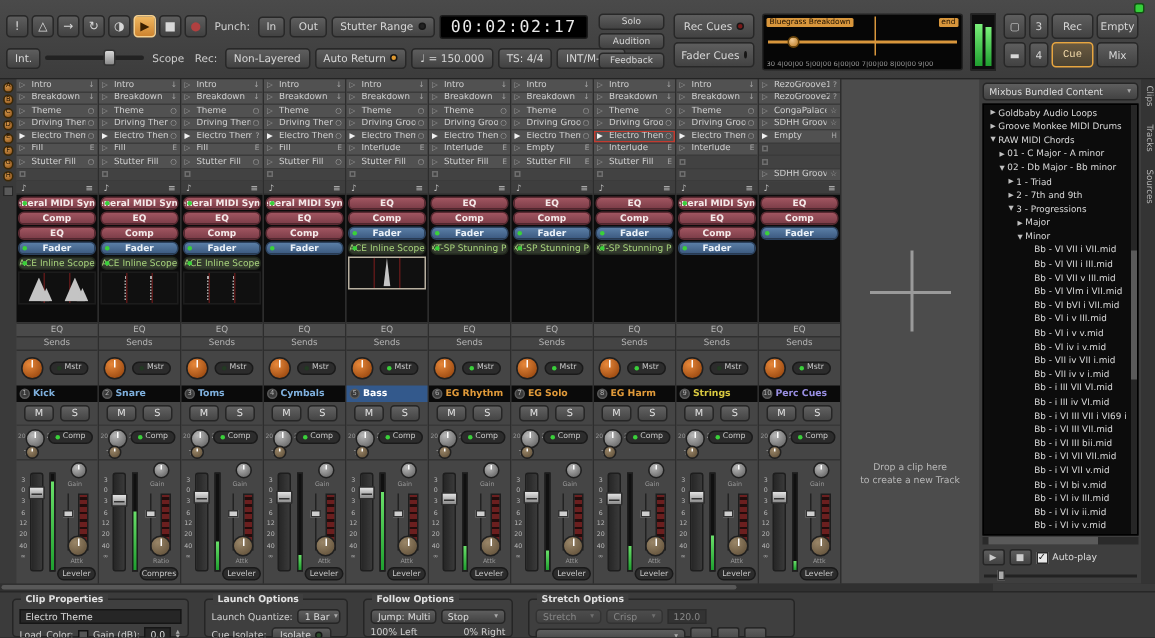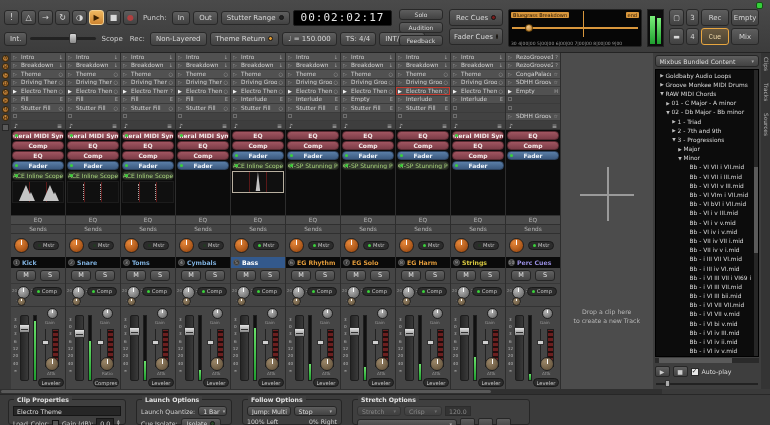--- a/index.html
+++ b/index.html
@@ -181,21 +181,21 @@
     <div class="trow2">
       <span class="btn">Int.</span>
       <span class="slider">
           <span class="trk"></span>
           <span class="hd"></span>
         </span>
       <span class="lbl">Scope</span>
       <span class="lbl">Rec:</span>
       <span class="btn">Non-Layered</span>
       <span class="btn">
-          <span>Theme Return</span>
+          <span>Auto Return</span>
           <span class="led org"></span>
         </span>
       <span class="btn">♩ = 150.000</span>
       <span class="btn">TS: 4/4</span>
       <span class="btn">INT/M-Clk</span>
     </div>
 
     <div class="stack sab">
       <span class="btn">Solo</span>
       <span class="btn">Audition</span>

